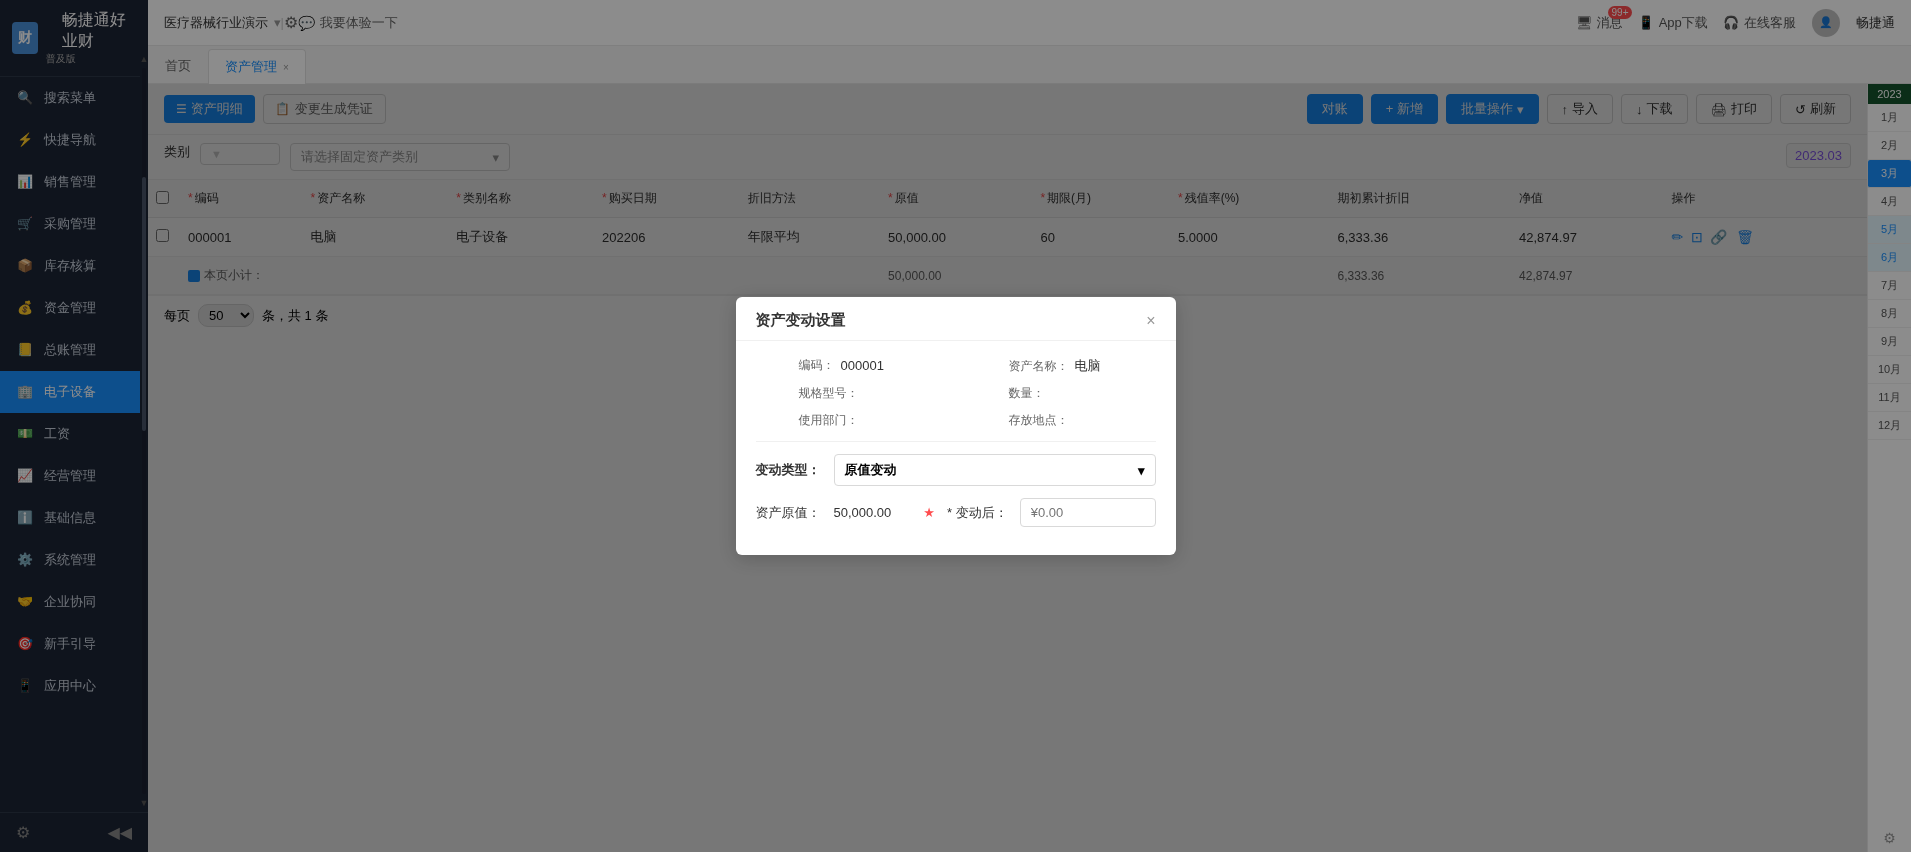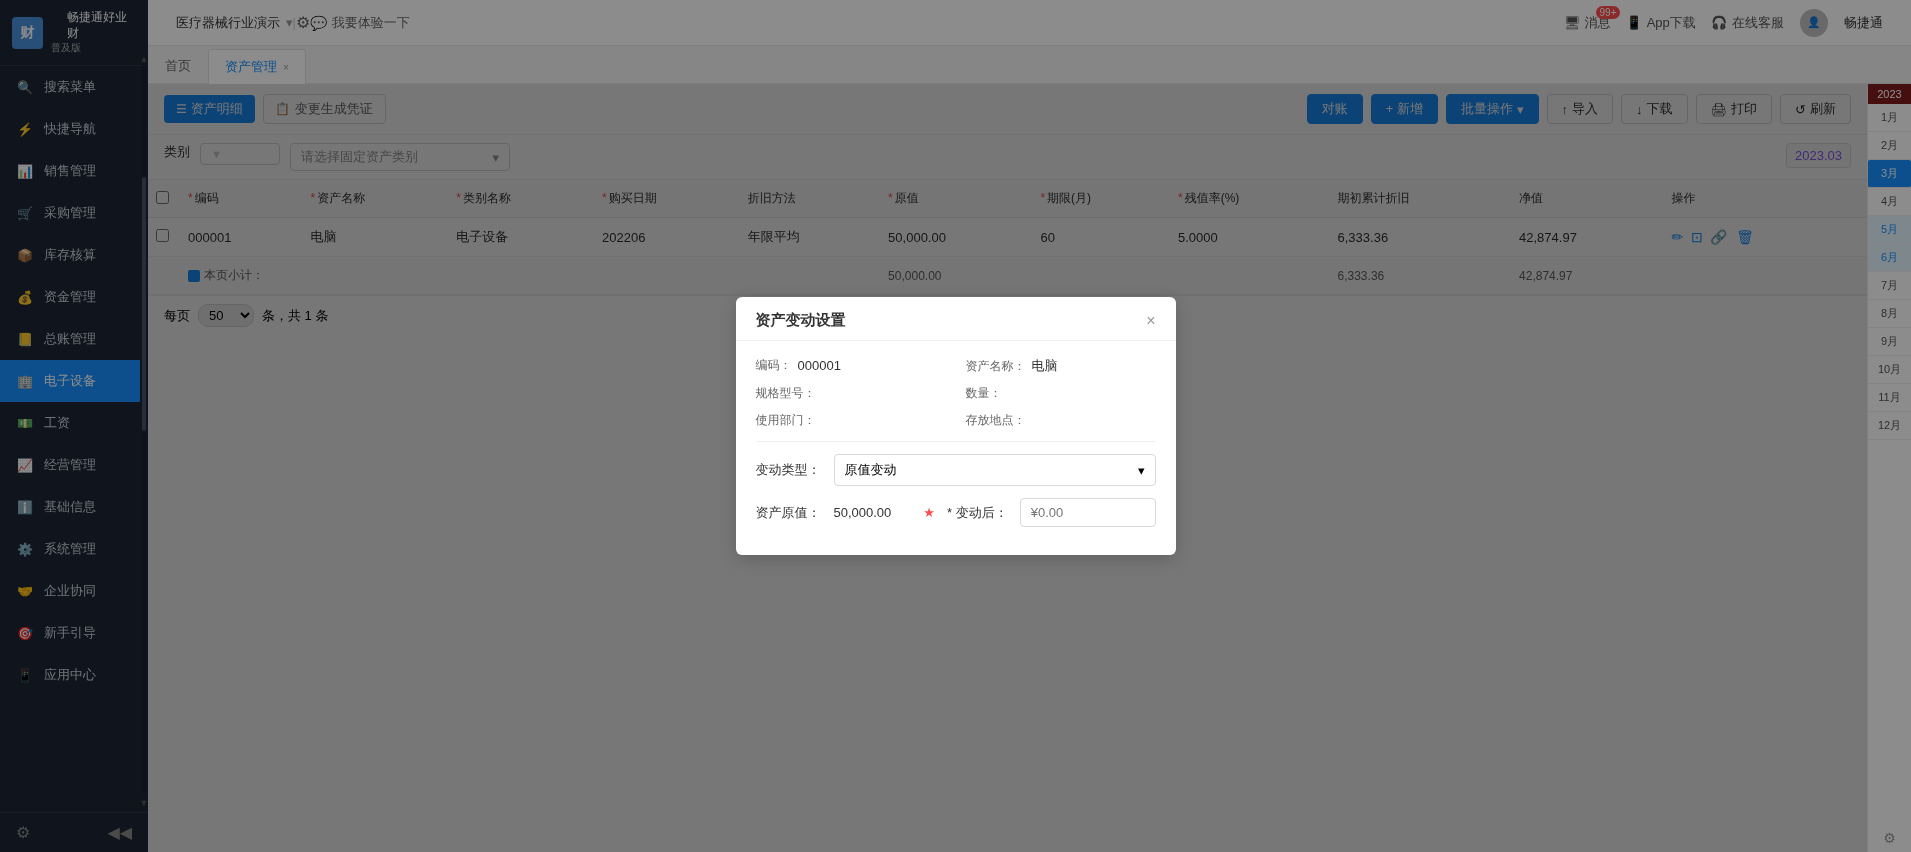--- a/index.html
+++ b/index.html
@@ -2,36 +2,36 @@
 <html><head>
   <meta charset="utf-8">
   <style>
     * { box-sizing: border-box; margin: 0; padding: 0; }
     body { font-family: 'Microsoft YaHei', Arial, sans-serif; font-size: 13px; background: #f0f2f5; display: flex; height: 852px; overflow: hidden; }
 
     
     .sidebar { width: 148px; background: #1d2535; display: flex; flex-direction: column; height: 100%; flex-shrink: 0; }
     .sidebar-logo { padding: 10px 12px; display: flex; align-items: center; gap: 8px; border-bottom: 1px solid #2d3748; }
     .sidebar-logo-icon { width: 32px; height: 32px; background: #4a90d9; border-radius: 4px; display: flex; align-items: center; justify-content: center; color: white; font-size: 14px; font-weight: bold; }
-    .sidebar-logo-text { color: #ffffff; font-size: 12px; line-height: 1.3; margin-left: 16px; }
+    .sidebar-logo-text { color: #ffffff; font-size: 16px; line-height: 1.3; margin-left: 16px; }
     .sidebar-logo-badge { color: #aaa; font-size: 10px; }
     .sidebar-scroll { flex: 1; overflow-y: auto; overflow-x: hidden; }
     .sidebar-scroll::-webkit-scrollbar { width: 4px; }
     .sidebar-scroll::-webkit-scrollbar-thumb { background: #3d4a5c; border-radius: 2px; }
     .sidebar-item { display: flex; align-items: center; gap: 10px; padding: 12px 16px; color: #c8d0dc; cursor: pointer; transition: background 0.2s; font-size: 13px; }
     .sidebar-item.active { background: #1890ff; color: white; }
     .sidebar-item-icon { width: 18px; height: 18px; display: flex; align-items: center; justify-content: center; flex-shrink: 0; }
     .sidebar-bottom { padding: 10px 16px; display: flex; align-items: center; justify-content: space-between; border-top: 1px solid #2d3748; }
     .sidebar-bottom-gear, .sidebar-bottom-collapse { color: #888; cursor: pointer; font-size: 16px; }
 
     
     .main { flex: 1; display: flex; flex-direction: column; overflow: hidden; }
 
     
-    .topbar { height: 46px; background: #ffffff; display: flex; align-items: center; padding: 0 28px; border-bottom: 1px solid #e8e8e8; flex-shrink: 0; }
+    .topbar { height: 46px; background: #ffffff; display: flex; align-items: center; padding: 0 16px; border-bottom: 1px solid #e8e8e8; flex-shrink: 0; }
     .topbar-company { display: flex; align-items: center; gap: 6px; font-size: 13px; color: #333; cursor: pointer; }
     .topbar-sep { color: #ccc; }
     .topbar-settings { color: #666; cursor: pointer; font-size: 16px; }
     .topbar-feedback { display: flex; align-items: center; gap: 4px; color: #666; cursor: pointer; font-size: 13px; }
     .topbar-right { margin-left: auto; display: flex; align-items: center; gap: 16px; }
     .topbar-badge-item { display: flex; align-items: center; gap: 4px; color: #555; cursor: pointer; font-size: 13px; position: relative; }
     .badge { background: #ff4d4f; color: white; font-size: 10px; border-radius: 10px; padding: 1px 4px; position: absolute; top: -8px; right: -10px; }
     .topbar-avatar { width: 28px; height: 28px; background: #c0c0c0; border-radius: 50%; display: flex; align-items: center; justify-content: center; font-size: 11px; color: white; }
     .topbar-username { color: #333; cursor: pointer; font-size: 13px; }
 
@@ -72,46 +72,46 @@
     .checkbox-cell { width: 32px; }
     input[type="checkbox"] { cursor: pointer; }
     .subtotal-row td { background: #fafafa; font-weight: 500; color: #666; font-size: 12px; }
     .subtotal-label { display: flex; align-items: center; gap: 4px; }
     .subtotal-icon { width: 12px; height: 12px; background: #1890ff; border-radius: 2px; display: inline-block; }
     .action-icons { display: flex; align-items: center; gap: 8px; color: #1890ff; cursor: pointer; }
     .action-icon { color: #1890ff; cursor: pointer; font-size: 14px; }
 
     
     .side-calendar { width: 44px; background: white; border-left: 1px solid #e8e8e8; flex-shrink: 0; display: flex; flex-direction: column; }
-    .cal-year { background: #7f1d1d; color: white; text-align: center; padding: 4px 2px; font-size: 11px; cursor: pointer; }
+    .cal-year { background: #14532d; color: white; text-align: center; padding: 4px 2px; font-size: 11px; cursor: pointer; }
     .cal-month { text-align: center; padding: 6px 2px; font-size: 11px; color: #555; cursor: pointer; border-bottom: 1px solid #f0f0f0; }
     .cal-month.active { background: #1890ff; color: white; border-radius: 2px; }
     .cal-month.highlight { background: #e6f7ff; color: #1890ff; }
     .cal-settings { margin-top: auto; text-align: center; padding: 6px; color: #999; font-size: 14px; cursor: pointer; }
 
     
     .pagination { display: flex; align-items: center; padding: 8px 16px; gap: 8px; border-top: 1px solid #f0f0f0; font-size: 13px; }
     .page-size-select { border: 1px solid #d9d9d9; border-radius: 10px; padding: 2px 6px; font-size: 13px; cursor: pointer; }
 
     
     .overlay { position: fixed; top: 0; left: 0; right: 0; bottom: 0; background: rgba(0,0,0,0.45); z-index: 100; display: flex; align-items: center; justify-content: center; }
 
     
     .modal { background: white; border-radius: 6px; width: 440px; box-shadow: 0 4px 20px rgba(0,0,0,0.2); z-index: 101; }
     .modal-header { display: flex; align-items: center; justify-content: space-between; padding: 14px 20px 10px; border-bottom: 1px solid #f0f0f0; }
     .modal-title { font-size: 15px; font-weight: 600; color: #333; }
     .modal-close { color: #999; cursor: pointer; font-size: 16px; }
     .modal-body { padding: 16px 20px; }
     .modal-row { display: grid; grid-template-columns: 1fr 1fr; gap: 10px 20px; margin-bottom: 10px; }
-    .modal-field { display: flex; flex-direction: column; gap: 2px; }
+    .modal-field { display: flex; flex-direction: column; gap: 2px; margin-left: 43px; }
     .modal-field-inline { display: flex; align-items: center; gap: 6px; }
     .modal-field-label { font-size: 12px; color: #666; }
     .modal-field-value { font-size: 13px; color: #333; }
     .modal-divider { border: none; border-top: 1px solid #f0f0f0; margin: 12px 0; }
-    .modal-select-row { display: flex; align-items: center; gap: 8px; margin-bottom: 12px; }
+    .modal-select-row { display: flex; align-items: center; gap: 8px; margin-bottom: 12px; font-weight: bold; }
     .modal-select-label { font-size: 13px; color: #333; width: 70px; }
     .modal-select-control { flex: 1; display: flex; align-items: center; border: 1px solid #d9d9d9; border-radius: 4px; padding: 6px 10px; font-size: 13px; cursor: pointer; gap: 4px; }
     .modal-input-row { display: flex; align-items: center; gap: 8px; margin-bottom: 12px; }
     .modal-input-value { font-size: 13px; color: #333; }
     .modal-input-field { flex: 1; border: 1px solid #d9d9d9; border-radius: 4px; padding: 6px 10px; font-size: 13px; color: #bbb; }
     .modal-footer { display: flex; align-items: center; justify-content: center; gap: 16px; padding: 12px 20px 16px; }
     .btn-cancel { padding: 6px 24px; border-radius: 4px; border: 1px solid #1890ff; color: #1890ff; background: white; cursor: pointer; font-size: 13px; }
     .btn-save { padding: 6px 24px; border-radius: 4px; border: 1px solid #1890ff; color: white; background: #1890ff; cursor: pointer; font-size: 13px; }
 
     .dimmed { filter: brightness(0.85); }

